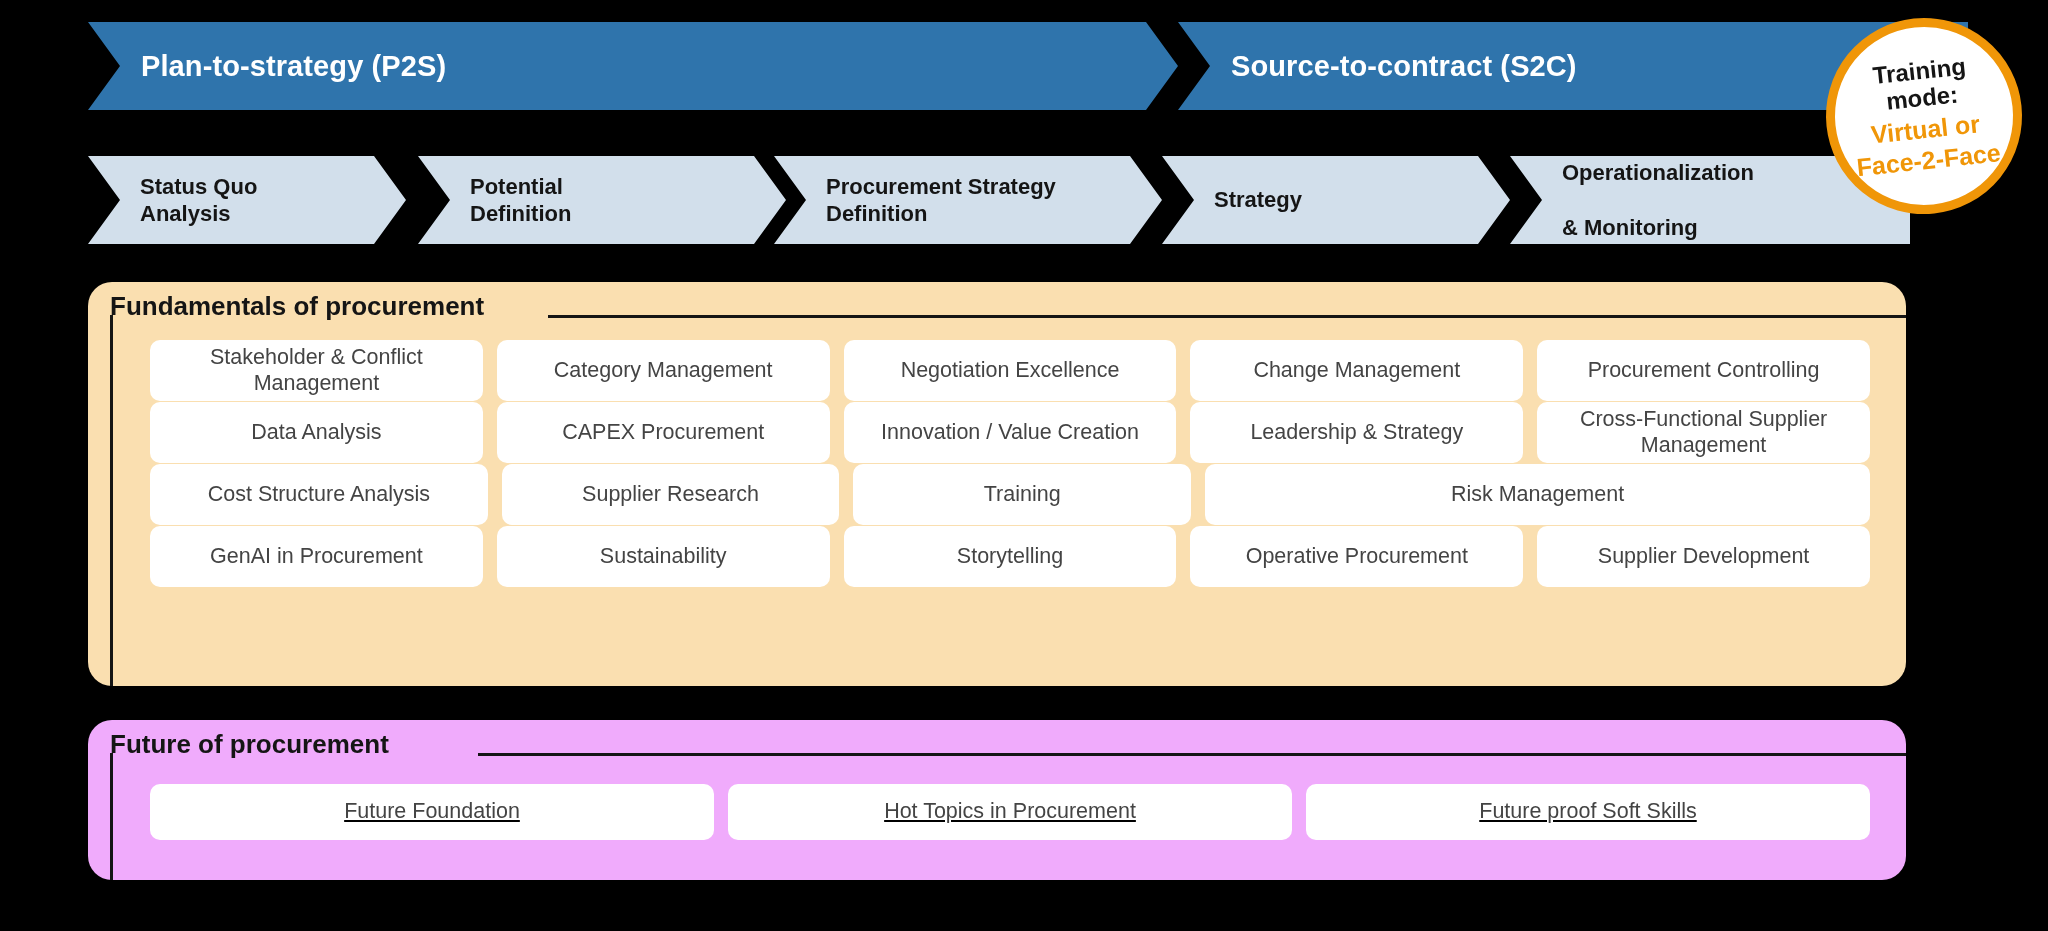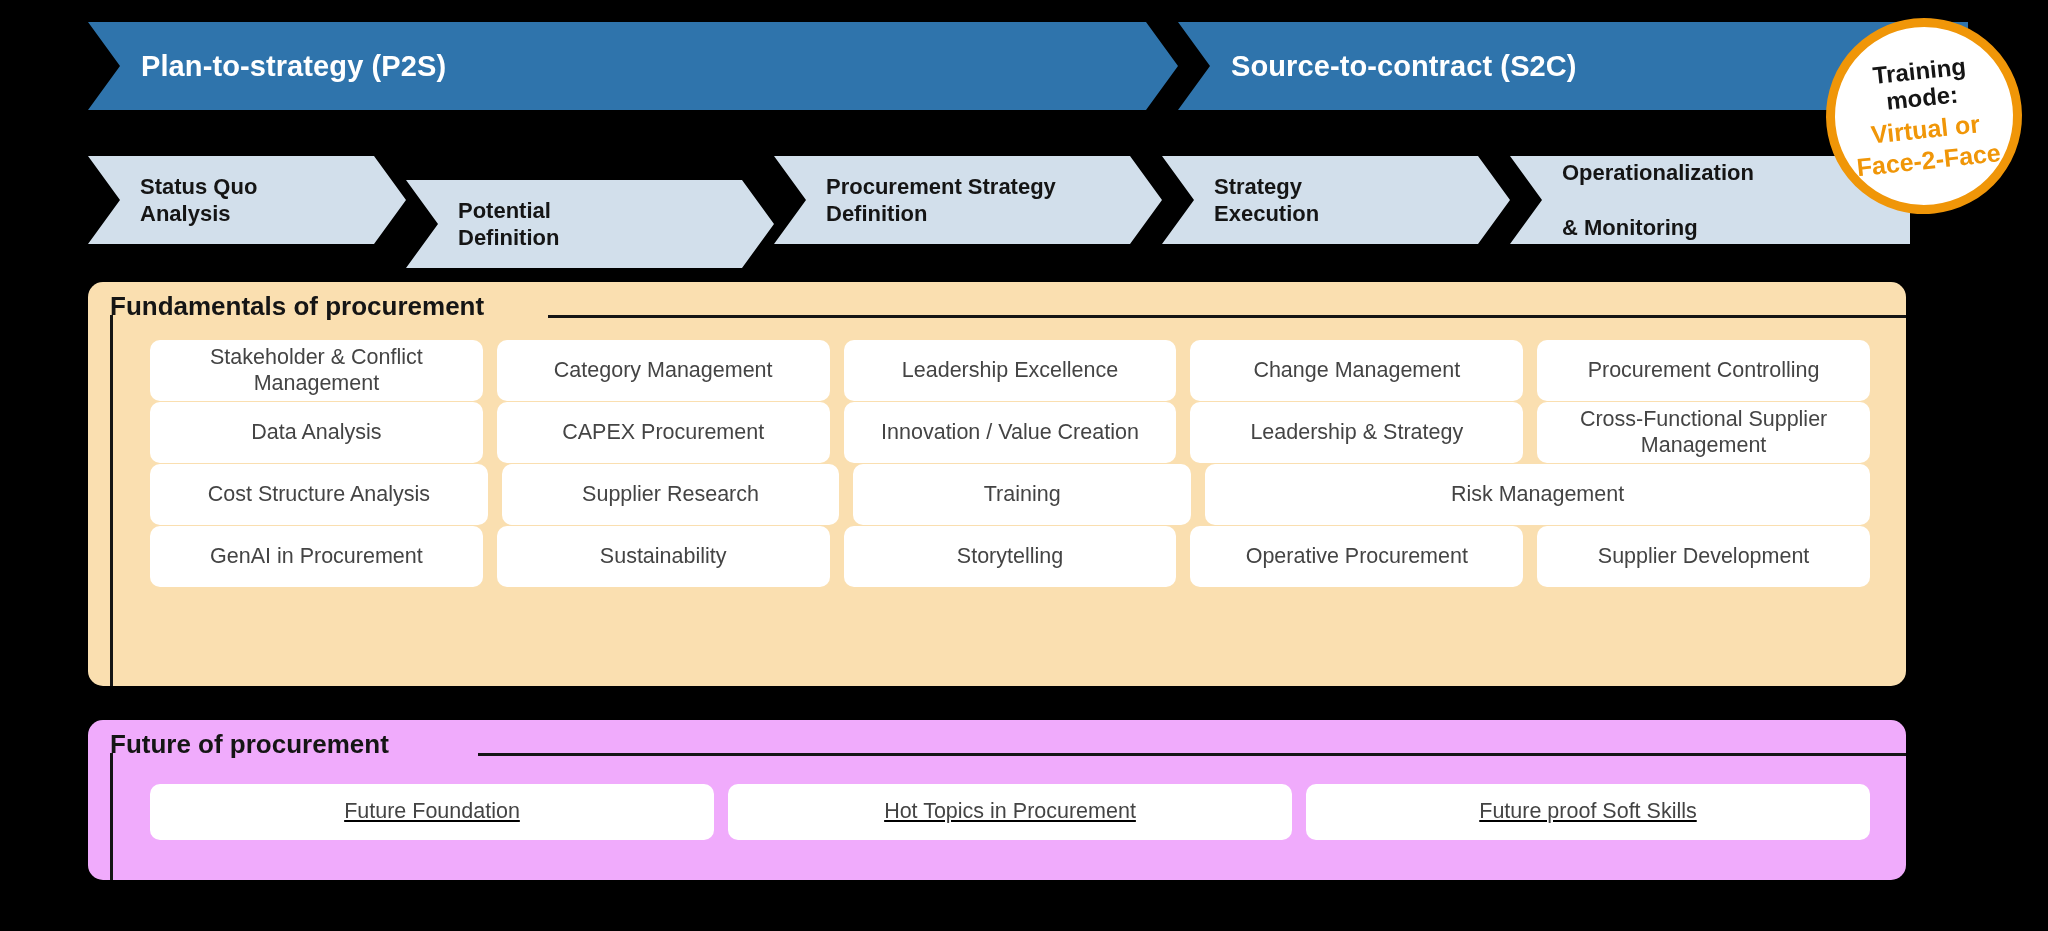--- a/index.html
+++ b/index.html
@@ -69,21 +69,21 @@
     align-items: center; justify-content: center;
     transform: rotate(-6deg);
     z-index: 30;
   }
   .badge-top { color: #151515; font-size: 24px; font-weight: bold; line-height: 1.12; text-align: center; }
   .badge-bot { color: #f09608; font-size: 25px; font-weight: bold; line-height: 1.12; text-align: center; margin-top: 3px; }
 
   
   .panel {
     position: absolute;
-    border-radius: 15px;
+    border-radius: 24px;
   }
   .panel-orange { left: 88px; top: 282px; width: 1818px; height: 404px; background: #fadfb0; }
   .panel-green  { left: 88px; top: 720px; width: 1818px; height: 160px; background: #f0abfc; }
 
   .panel-title {
     position: absolute; left: 22px; top: 9px;
     color: #151515; font-size: 26px; font-weight: bold;
     white-space: nowrap; background: transparent;
     padding-right: 14px; z-index: 4;
   }
@@ -138,38 +138,37 @@
   </div>
 
   <div class="phase-row">
     <div class="phase" style="left:88px; width:318px; padding-left:52px;
                 clip-path: polygon(0 0, 286px 0, 318px 44px, 286px 88px, 0 88px, 32px 44px);">
       <span class="phase-line">Status Quo</span>
       <span class="phase-line">Analysis</span>
     </div>
     <div class="phase-sep" style="left:398px;"></div>
 
-    <div class="phase" style="left:406px; width:368px; padding-left:52px;
-                clip-path: polygon(0 0, 336px 0, 368px 44px, 336px 88px, 0 88px, 32px 44px); margin-top: 24px;">
+    <div class="phase" style="left:418px; width:368px; padding-left:52px;
+                clip-path: polygon(0 0, 336px 0, 368px 44px, 336px 88px, 0 88px, 32px 44px);">
       <span class="phase-line">Potential</span>
       <span class="phase-line">Definition</span>
     </div>
     <div class="phase-sep" style="left:766px;"></div>
 
     <div class="phase" style="left:774px; width:388px; padding-left:52px;
                 clip-path: polygon(0 0, 356px 0, 388px 44px, 356px 88px, 0 88px, 32px 44px);">
       <span class="phase-line">Procurement Strategy</span>
       <span class="phase-line">Definition</span>
     </div>
     <div class="phase-sep" style="left:1154px;"></div>
 
     <div class="phase" style="left:1162px; width:348px; padding-left:52px;
                 clip-path: polygon(0 0, 316px 0, 348px 44px, 316px 88px, 0 88px, 32px 44px);">
       <span class="phase-line">Strategy</span>
-      <span class="phase-line">Execution</span>
     </div>
     <div class="phase-sep" style="left:1502px;"></div>
 
     <div class="phase" style="left:1510px; width:400px; padding-left:52px;
                 clip-path: polygon(0 0, 400px 0, 400px 88px, 0 88px, 32px 44px); gap: 28px;">
       <span class="phase-line">Operationalization</span>
       <span class="phase-line">&amp; Monitoring</span>
     </div>
   </div>
 
@@ -182,21 +181,21 @@
 
   <div class="panel panel-orange">
     <div class="panel-title">Fundamentals of procurement</div>
     <div class="hrule"></div>
     <div class="vrule"></div>
 
     <div class="grid">
       <div class="grid-row">
         <div class="chip w1">Stakeholder &amp; Conflict Management</div>
         <div class="chip w1">Category Management</div>
-        <div class="chip w1">Leadership Excellence</div>
+        <div class="chip w1">Negotiation Excellence</div>
         <div class="chip w1">Change Management</div>
         <div class="chip w1">Procurement Controlling</div>
       </div>
       <div class="grid-row">
         <div class="chip w1">Data Analysis</div>
         <div class="chip w1">CAPEX Procurement</div>
         <div class="chip w1">Innovation / Value Creation</div>
         <div class="chip w1">Leadership &amp; Strategy</div>
         <div class="chip w1">Cross-Functional Supplier Management</div>
       </div>

